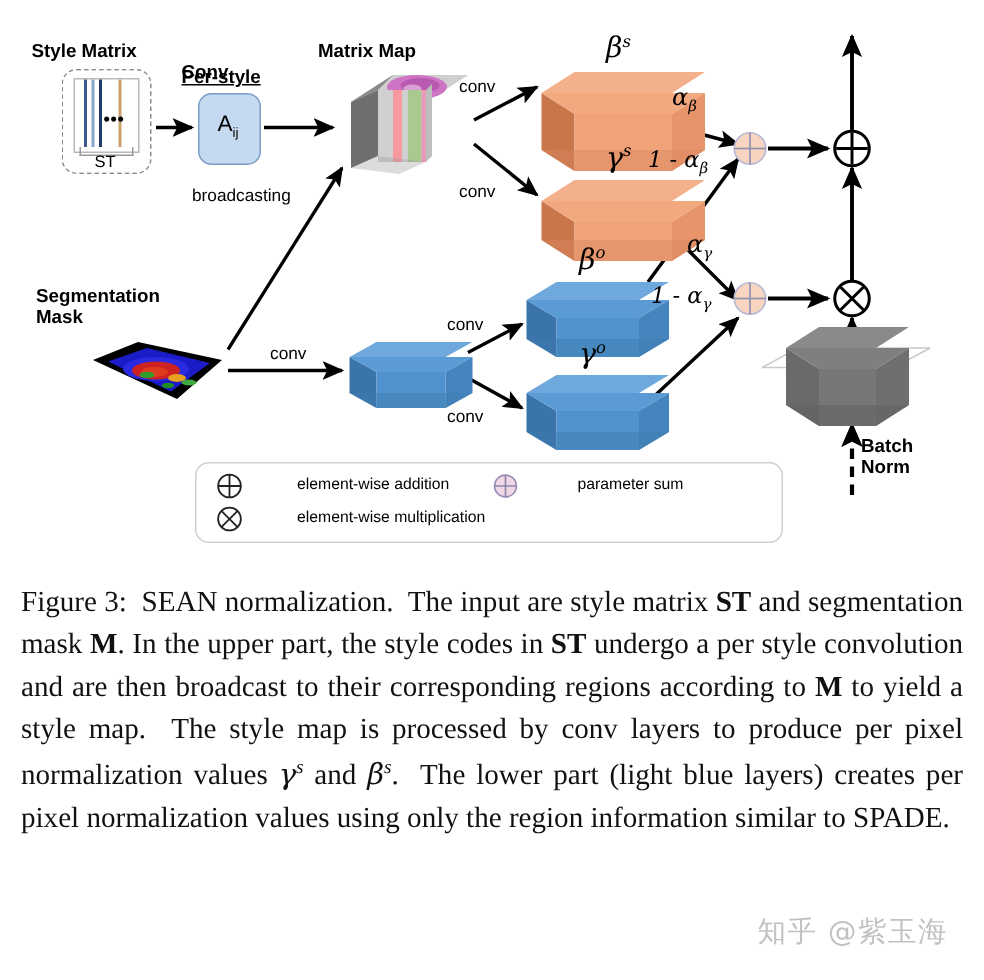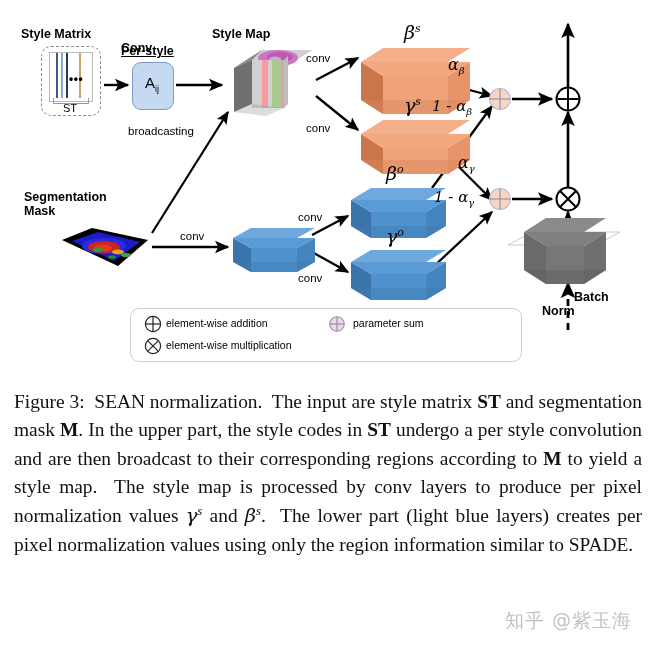--- a/index.html
+++ b/index.html
@@ -32,21 +32,21 @@
 
   
   #ps-conv-box{position:absolute;left:132px;top:62px;width:40px;height:46px;
     background:#c5d9f1;border:1.4px solid #7a9cc6;border-radius:9px;}
   #ps-conv-label{position:absolute;left:132px;top:74px;width:40px;text-align:center;font-size:15px;}
   #ps-conv-label sub{font-size:9px;}
 
   
   #legend{position:absolute;left:130px;top:308px;width:390px;height:52px;
     border:1px solid #cfcfcf;border-radius:9px;background:#fff;}
-  .leg-row{position:absolute;font-size:10.5px;white-space:nowrap;}
+  .leg-row{position:absolute;font-size:10.5px;white-space:nowrap;margin-left:32px;}
 
   
   #caption{position:absolute;left:14px;top:388px;width:628px;
     font-family:"Liberation Serif",serif;font-size:19.4px;line-height:1.465;
     text-align:justify;color:#111;}
   #caption b{font-weight:bold;}
   #caption .mi{font-family:"DejaVu Serif",serif;font-style:italic;}
   #caption .sup{font-size:0.66em;vertical-align:super;font-style:italic;}
 
   
@@ -236,29 +236,29 @@
     <div id="sm-st">ST</div>
 
     <div id="ps-conv-box"></div>
     <div id="ps-conv-label"><span>A</span><sub>ij</sub></div>
 
     <div class="lbl bold t12 center" style="left:21px;top:27px;width:98px;">Style Matrix</div>
 
     <div class="lbl bold t12 center" style="left:121px;top:44px;width:62px;text-decoration:underline;">Per-style</div>
     <div class="lbl bold t12 center" style="left:121px;top:41px;width:62px;">Conv</div>
 
-    <div class="lbl bold t12 center" style="left:212px;top:27px;width:90px;">Style Map</div>
+    <div class="lbl bold t12 center" style="left:212px;top:27px;width:90px;">Matrix Map</div>
 
     <div class="lbl t11" style="left:128px;top:125px;">broadcasting</div>
 
     <div class="lbl bold t12 center" style="left:24px;top:190px;width:116px;">Segmentation</div>
     <div class="lbl bold t12 center" style="left:24px;top:204px;width:116px;">Mask</div>
 
     <div class="lbl bold t12 center" style="left:574px;top:290px;width:58px;">Batch</div>
-    <div class="lbl bold t12 center" style="left:542px;top:304px;width:58px;">Norm</div>
+    <div class="lbl bold t12 center" style="left:574px;top:304px;width:58px;">Norm</div>
 
     <div class="lbl t11" style="left:306px;top:52px;">conv</div>
     <div class="lbl t11" style="left:306px;top:122px;">conv</div>
     <div class="lbl t11" style="left:180px;top:230px;">conv</div>
     <div class="lbl t11" style="left:298px;top:211px;">conv</div>
     <div class="lbl t11" style="left:298px;top:272px;">conv</div>
 
     <div class="lbl mathi" style="left:404px;top:22px;font-size:19px;"><span>β</span><span style="font-size:11px;vertical-align:super;">s</span></div>
     <div class="lbl mathi" style="left:404px;top:95px;font-size:19px;text-align:right;"><span>γ</span><span style="font-size:11px;vertical-align:super;">s</span></div>
     <div class="lbl mathi" style="left:386px;top:163px;font-size:19px;"><span>β</span><span style="font-size:11px;vertical-align:super;">o</span></div>

